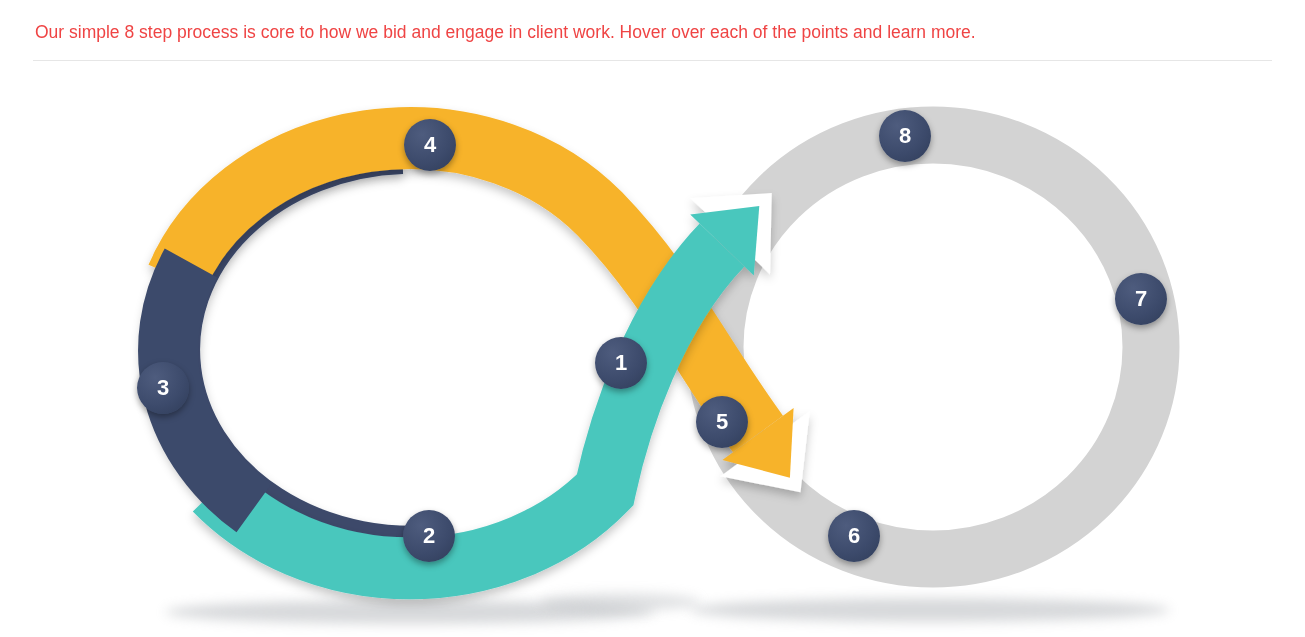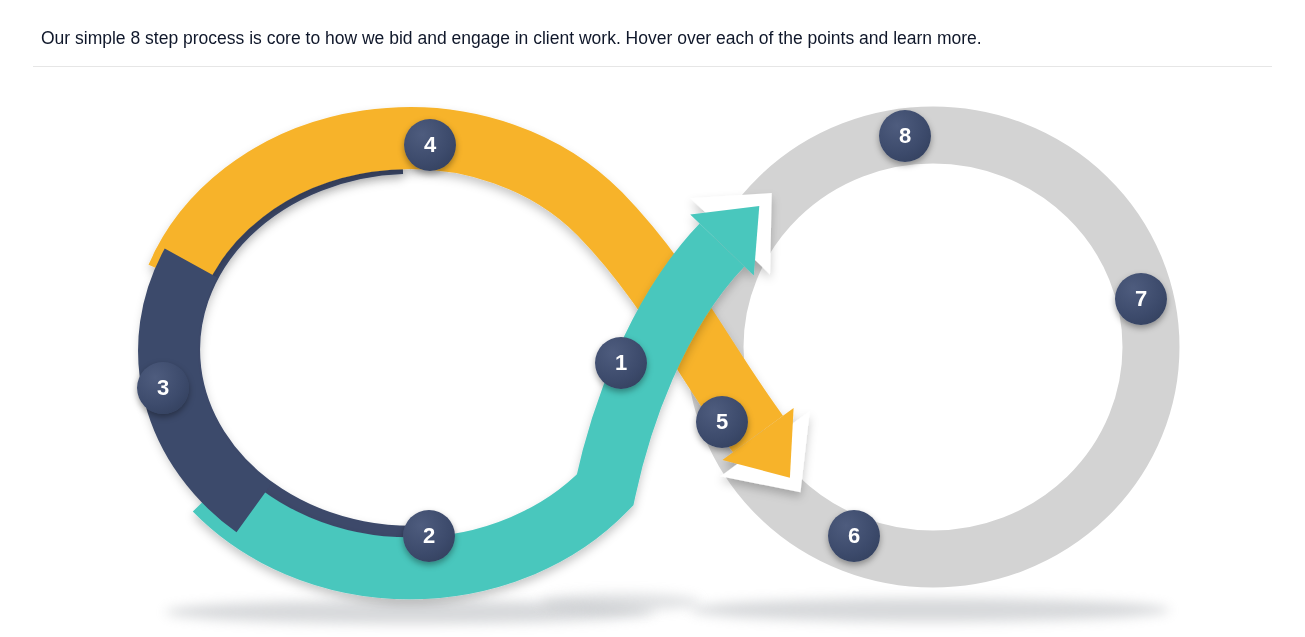--- a/index.html
+++ b/index.html
@@ -23,24 +23,24 @@
     top: 0;
     width: 1305px;
     height: 637px;
   }
   header.intro {
     position: relative;
     padding: 18px 33px 0 33px;
     z-index: 2;
   }
   header.intro p {
-    margin: 8px;
+    margin: 2px;
     font-size: 17.5px;
     line-height: 24px;
-    color: #0f172a;
+    color: #ef4444;
   }
   header.intro hr {
     margin: 16px 0 0 0;
     border: none;
     border-top: 1px solid #e6e6e6;
   }
   .markers { position: absolute; left: 0; top: 0; z-index: 3; }
   .marker {
     position: absolute;
     width: 52px;

